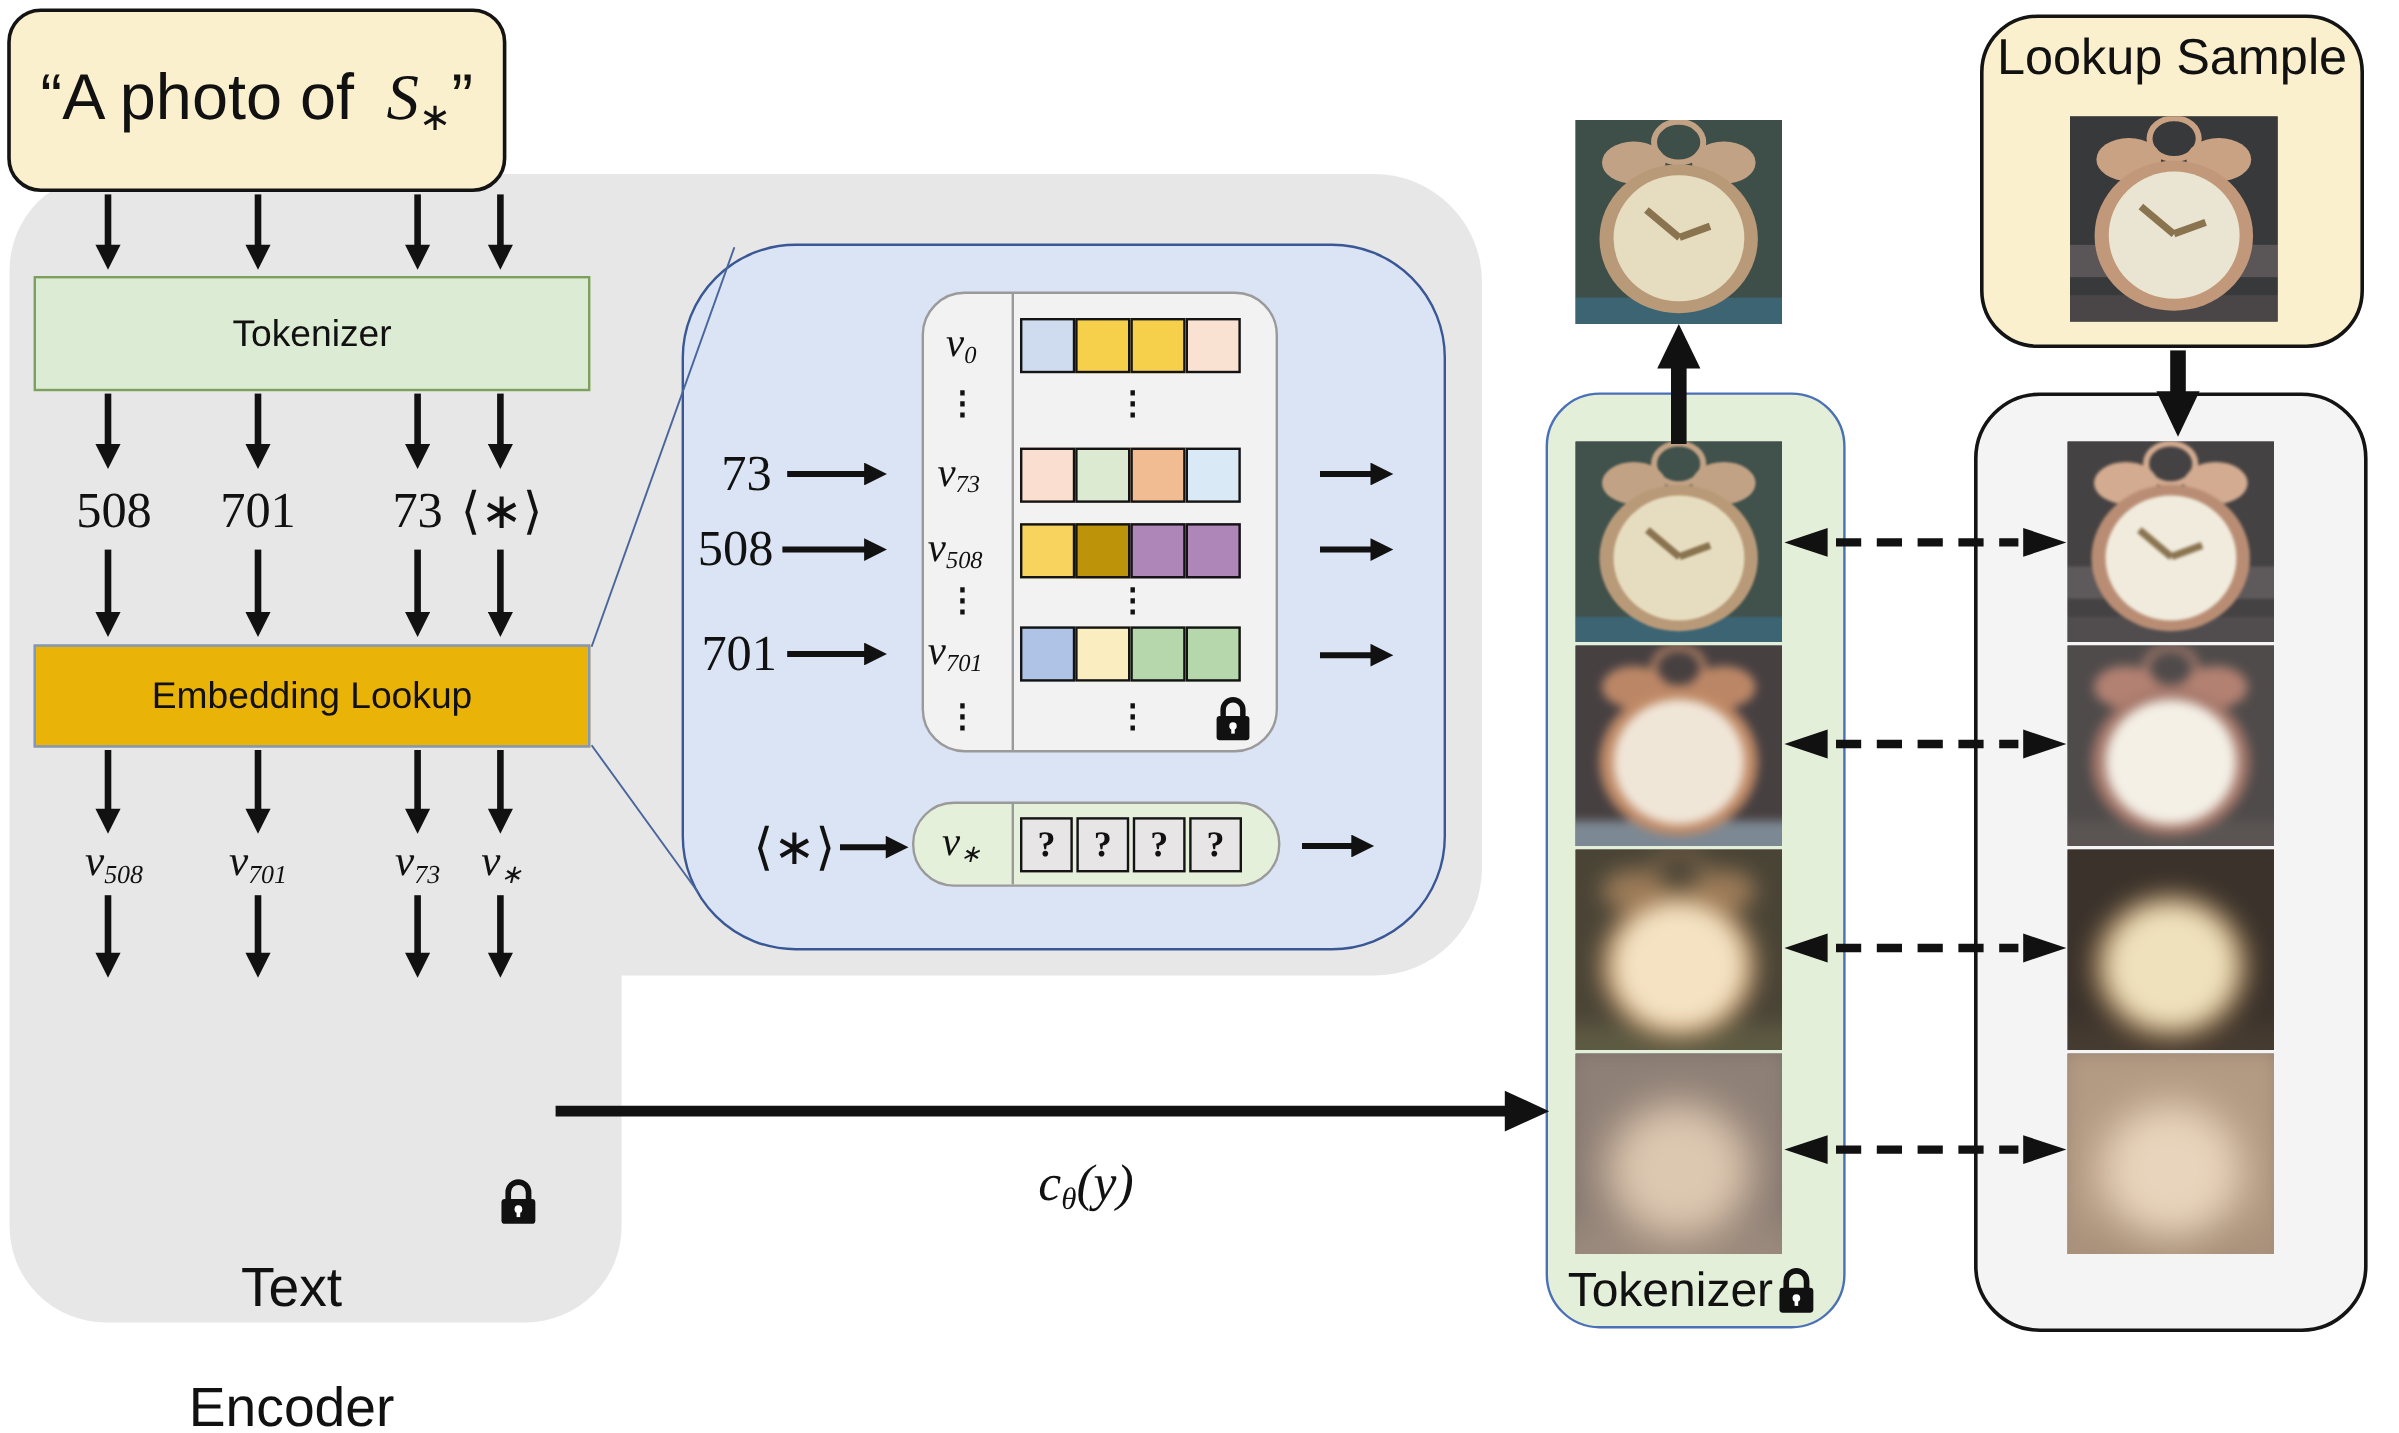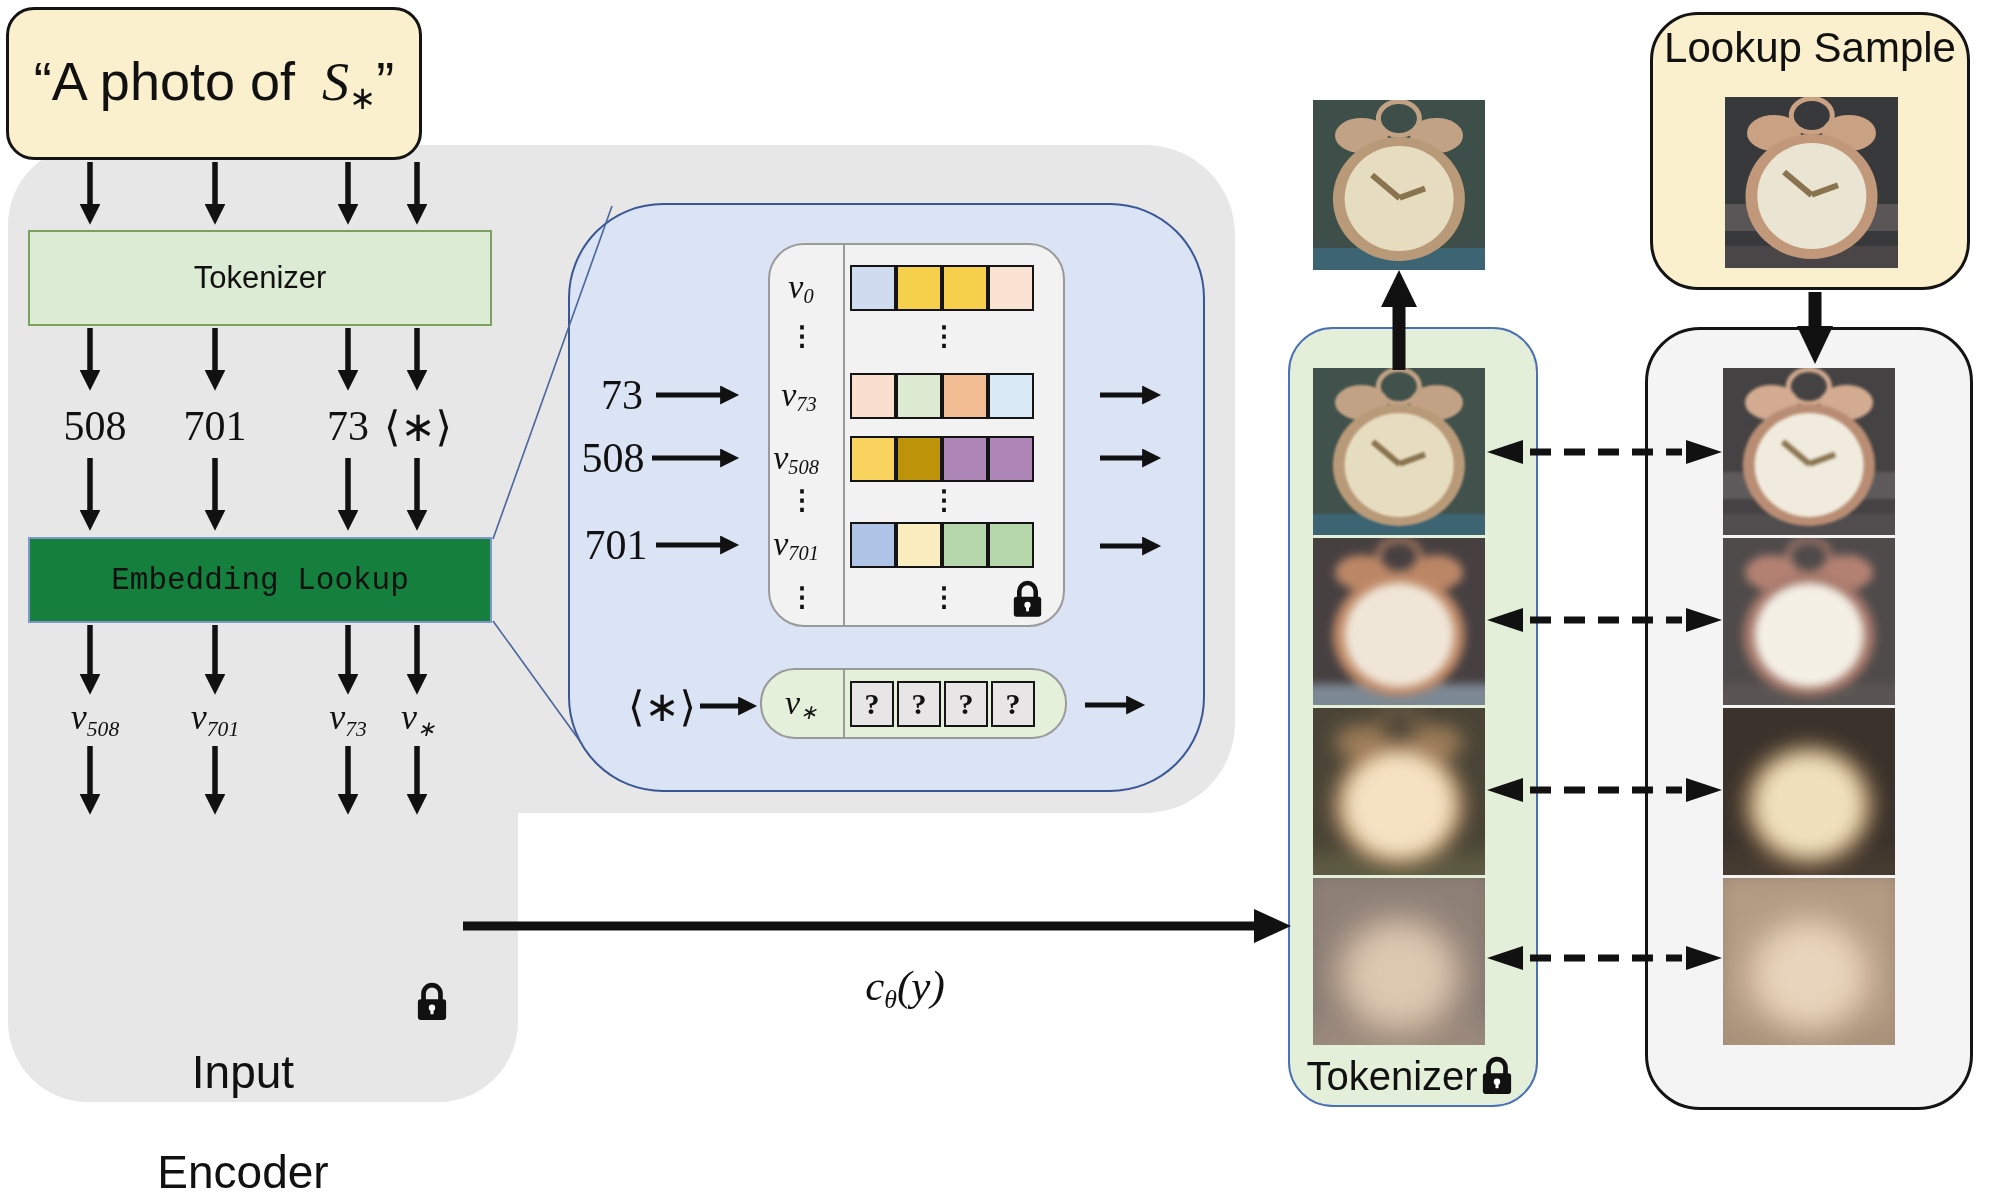--- a/index.html
+++ b/index.html
@@ -7,21 +7,21 @@
           font-family:"Liberation Sans",sans-serif;color:#111;}
   .abs{position:absolute;}
   .center{transform:translate(-50%,-50%);}
   .blob{position:absolute;background:#e8e7e7;}
   .label{white-space:nowrap;}
   .math{font-family:"Liberation Serif",serif;font-style:italic;}
   .mathnum{font-family:"Liberation Serif",serif;font-style:normal;}
   .sub{font-size:0.60em;vertical-align:-0.28em;font-style:inherit;}
   .box{position:absolute;box-sizing:border-box;display:flex;align-items:center;justify-content:center;}
   .greenbox{background:#dcebd3;border:2.5px solid #7da05e;}
-  .bluebox{background:#15803d;border:2.5px solid #7d98c8;font-family:Liberation Mono, monospace;}
+  .bluebox{background:#eab308;border:2.5px solid #7d98c8;}
   .callout{position:absolute;box-sizing:border-box;background:#dbe4f4;border:2.5px solid #3a5795;border-radius:95px;}
   .embtable{position:absolute;box-sizing:border-box;background:#f3f2f2;border:2.5px solid #9a9a9a;border-radius:36px;}
   .pillrow{position:absolute;box-sizing:border-box;background:#e5f0db;border:2.5px solid #9a9a9a;border-radius:35px;}
   .vdivider{position:absolute;width:2px;background:#9a9a9a;}
   .cell{position:absolute;box-sizing:border-box;width:46px;height:46px;border:2.5px solid #141414;}
   .qcell{position:absolute;box-sizing:border-box;width:44px;height:46px;border:2.5px solid #141414;background:#e7e5e5;
          display:flex;align-items:center;justify-content:center;font:bold 30px "Liberation Serif",serif;}
   .dots{font:bold 27px "Liberation Serif",serif;letter-spacing:0;line-height:0.8;}
   svg.overlay{position:absolute;left:0;top:0;pointer-events:none;}
   
@@ -72,21 +72,21 @@
   <span class="abs center label math" style="left:348px;top:719px;font-size:36px;"><span>v</span><span class="sub">73</span></span>
   <span class="abs center label math" style="left:418px;top:719px;font-size:36px;"><span>v</span><span class="sub">∗</span></span>
 
   <svg class="abs" style="left:416px;top:982px;" width="32" height="40" viewBox="0 0 34 42">
     <path d="M8 19 V12 a9 9 0 0 1 18 0 V19" fill="none" stroke="#111" stroke-width="5"></path>
     <rect x="2" y="18" width="30" height="22" rx="3" fill="#111"></rect>
     <circle cx="17" cy="27" r="3.4" fill="#fff"></circle>
       <rect x="15.4" y="27" width="3.2" height="7" fill="#fff"></rect>
   </svg>
 
-  <span class="abs center label" style="left:243px;top:1072px;font-size:46px;">Input</span>
+  <span class="abs center label" style="left:243px;top:1072px;font-size:46px;">Text</span>
   <span class="abs center label" style="left:243px;top:1172px;font-size:46px;">Encoder</span>
 
   <div class="callout" style="left:568px;top:203px;width:637px;height:589px;"></div>
 
   <div class="embtable" style="left:768px;top:243px;width:297px;height:384px;"></div>
   <div class="vdivider" style="left:843px;top:245px;height:380px;"></div>
 
   <span class="abs center label math" style="left:801px;top:288px;font-size:34px;"><span>v</span><span class="sub">0</span></span>
   <span class="abs center label math" style="left:799px;top:396px;font-size:34px;"><span>v</span><span class="sub">73</span></span>
   <span class="abs center label math" style="left:796px;top:459px;font-size:34px;"><span>v</span><span class="sub">508</span></span>

